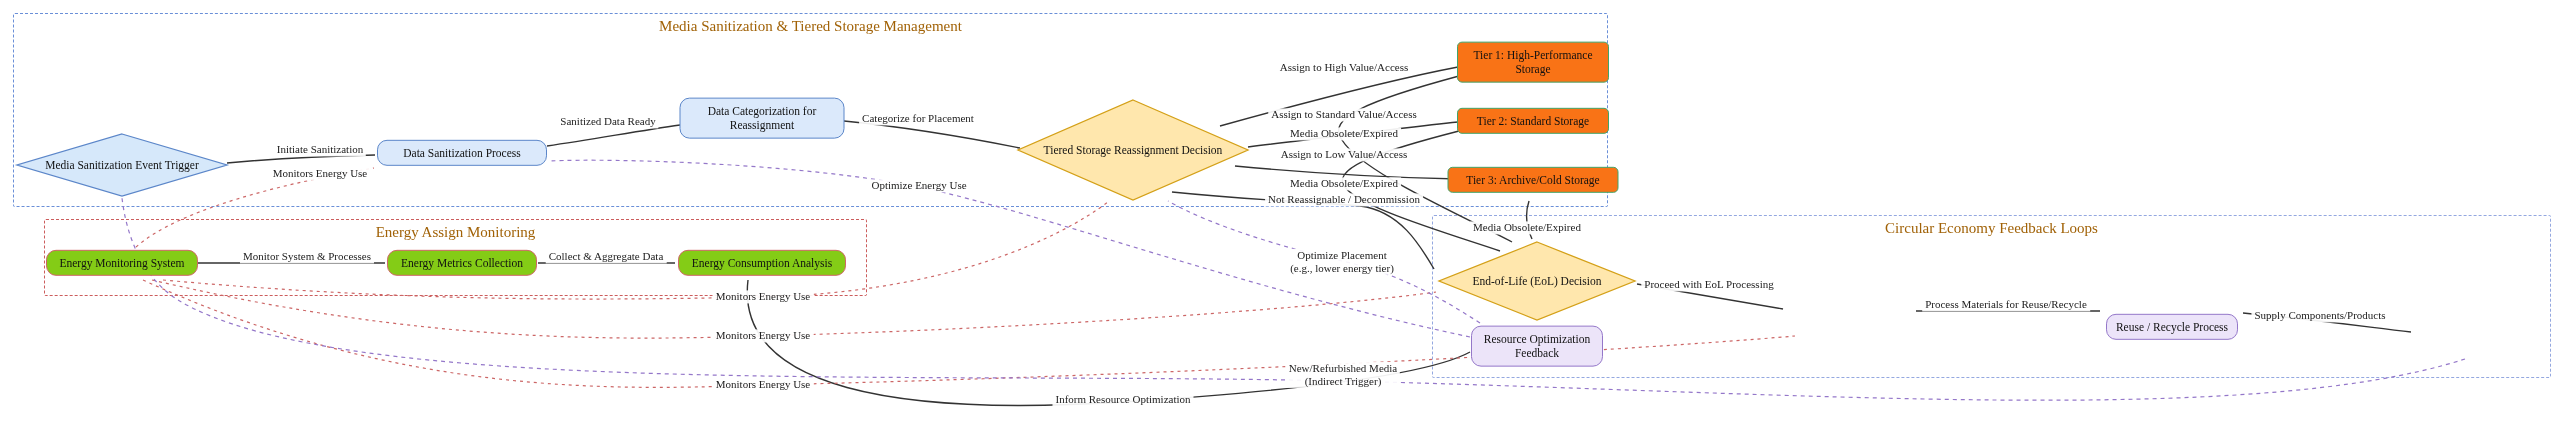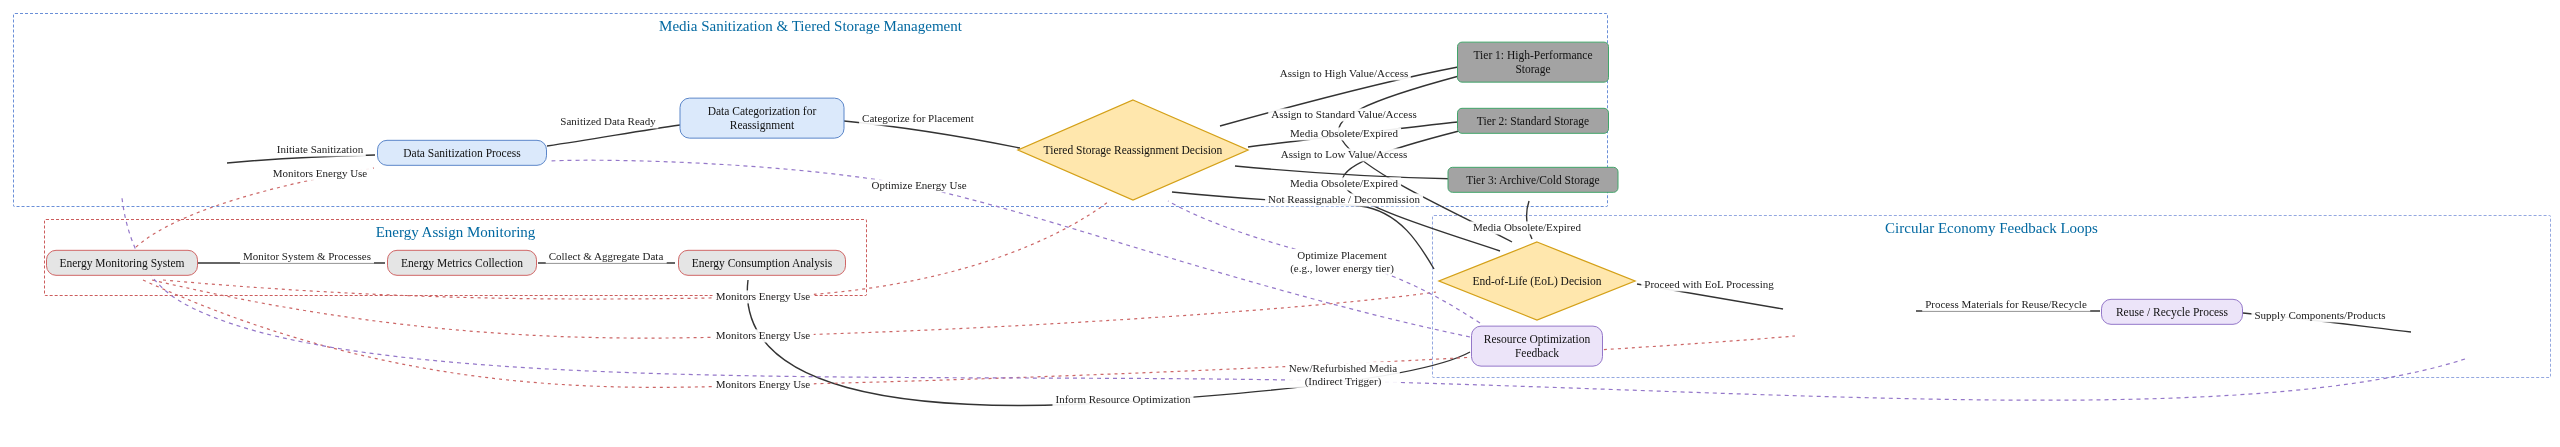--- a/index.html
+++ b/index.html
@@ -5,35 +5,35 @@
   * { box-sizing: border-box; margin: 0; padding: 0; }
   html,body { background: #ffffff; }
   body { font-family: "Liberation Serif", "DejaVu Serif", serif; }
   #canvas { position: relative; width: 2560px; height: 447px; background: #fff; overflow: hidden; }
 
   .cluster { position: absolute; border: 1px dashed; border-radius: 2px; z-index: 0; }
   .cluster-a { border-color: #6a8fd8; }
   .cluster-b { border-color: #cc5c5c; }
   .cluster-c { border-color: #94a8e0; text-decoration: underline; }
   .cluster-title { position: absolute; top: 4px; left: 0; right: 0; text-align: center;
-                   font-size: 15px; color: #0369a1; }
+                   font-size: 15px; color: #a16207; }
 
   #edges { position: absolute; inset: 0; z-index: 1; }
   #edges path { fill: none; }
   .e-black { stroke: #333333; stroke-width: 1.4; }
   .e-red { stroke: #cc6666; stroke-width: 1.2; stroke-dasharray: 3 4; }
   .e-purple { stroke: #9477c9; stroke-width: 1.2; stroke-dasharray: 4 4; }
 
   .node { position: absolute; transform: translate(-50%,-50%); display: flex; align-items: center;
           justify-content: center; text-align: center; font-size: 11.5px; line-height: 1.25;
           color: #111; z-index: 2; }
   .rect { border: 1px solid; border-radius: 10px; padding: 5px 6px; }
   .blue   { background: #dbe9fb; border-color: #5b86c9; }
-  .green  { background: #a3a3a3; border-color: #41a56a; border-radius: 5px; }
-  .redbox { background: #e5e5e5; border-color: #d06666; }
+  .green  { background: #f97316; border-color: #41a56a; border-radius: 5px; }
+  .redbox { background: #84cc16; border-color: #d06666; }
   .purple { background: #ece4f9; border-color: #9477c9; }
 
   .diamond { padding: 0; text-align: center; }
   .diamond svg { position: absolute; inset: 0; width: 100%; height: 100%; overflow: visible; }
   .diamond span { position: relative; z-index: 1; padding: 0 18px; }
   .poly-blue polygon { fill: #d6e8fa; stroke: #5b86c9; stroke-width: 1.3; }
   .poly-gold polygon { fill: #ffe7ad; stroke: #d4a017; stroke-width: 1.3; }
 
   .elabel { position: absolute; transform: translate(-50%,-50%); background: rgba(255,255,255,0.92);
             padding: 0 3px; font-size: 11px; color: #222; text-align: center; white-space: pre-line;
@@ -87,20 +87,26 @@
     <path class="e-red" marker-end="url(#ar)" d="M 136 247 C 180 208, 290 182, 374 168"></path>
     <path class="e-red" marker-end="url(#ar)" d="M 163 280 C 420 303, 610 300, 763 297 C 950 292, 1060 238, 1108 202"></path>
     <path class="e-red" marker-end="url(#ar)" d="M 152 280 C 430 345, 620 340, 763 336 C 1050 328, 1330 307, 1436 292"></path>
     <path class="e-red" marker-end="url(#ar)" d="M 143 280 C 400 398, 620 390, 763 385 C 1160 376, 1610 352, 1795 336"></path>
 
     <path class="e-purple" marker-end="url(#ap)" d="M 1470 337 C 1240 288, 1040 212, 919 187 C 800 163, 610 158, 550 161"></path>
     <path class="e-purple" marker-end="url(#ap)" d="M 1480 323 C 1432 292, 1392 272, 1342 261 C 1282 247, 1212 226, 1168 201"></path>
     <path class="e-purple" marker-end="url(#ap)" d="M 2465 359 C 2250 428, 1800 392, 1343 381 C 900 371, 340 398, 178 300 C 140 276, 126 232, 122 198"></path>
   </svg>
 
+  <div class="node diamond poly-blue" style="left:122px;top:165px;width:210px;height:62px">
+    <svg viewBox="0 0 100 50" preserveAspectRatio="none">
+        <polygon points="50,0 100,25 50,50 0,25" vector-effect="non-scaling-stroke"></polygon>
+      </svg>
+    <span>Media Sanitization Event Trigger</span>
+  </div>
 
   <div class="node rect blue" style="left:462px;top:153px;width:170px">
     <span>Data Sanitization Process</span>
   </div>
 
   <div class="node rect blue" style="left:762px;top:118px;width:165px">
     <span>Data Categorization for Reassignment</span>
   </div>
 
   <div class="node diamond poly-gold" style="left:1133px;top:150px;width:230px;height:100px">
@@ -133,30 +139,30 @@
   <div class="node rect purple" style="left:1537px;top:346px;width:132px">
     <span>Resource Optimization Feedback</span>
   </div>
 
   <div class="node diamond poly-gold" style="left:1537px;top:281px;width:196px;height:78px">
     <svg viewBox="0 0 100 50" preserveAspectRatio="none">
         <polygon points="50,0 100,25 50,50 0,25" vector-effect="non-scaling-stroke"></polygon>
       </svg>
     <span>End-of-Life (EoL) Decision</span>
   </div>
-  <div class="node rect purple" style="left:2172px;top:312px;width:142px">
+  <div class="node rect purple" style="left:2172px;top:327px;width:132px">
     <span>Reuse / Recycle Process</span>
   </div>
 
   <div class="elabel" style="left:320px;top:150px">Initiate Sanitization</div>
   <div class="elabel" style="left:320px;top:174px">Monitors Energy Use</div>
   <div class="elabel" style="left:608px;top:122px">Sanitized Data Ready</div>
   <div class="elabel" style="left:918px;top:119px">Categorize for Placement</div>
   <div class="elabel" style="left:919px;top:186px">Optimize Energy Use</div>
-  <div class="elabel" style="left:1344px;top:74px">Assign to High Value/Access</div>
+  <div class="elabel" style="left:1344px;top:68px">Assign to High Value/Access</div>
   <div class="elabel" style="left:1344px;top:115px">Assign to Standard Value/Access</div>
   <div class="elabel" style="left:1344px;top:134px">Media Obsolete/Expired</div>
   <div class="elabel" style="left:1344px;top:155px">Assign to Low Value/Access</div>
   <div class="elabel" style="left:1344px;top:184px">Media Obsolete/Expired</div>
   <div class="elabel" style="left:1344px;top:200px">Not Reassignable / Decommission</div>
   <div class="elabel" style="left:1527px;top:228px">Media Obsolete/Expired</div>
   <div class="elabel" style="left:1342px;top:262px">Optimize Placement
 (e.g., lower energy tier)</div>
   <div class="elabel" style="left:1709px;top:285px">Proceed with EoL Processing</div>
   <div class="elabel" style="left:2006px;top:305px">Process Materials for Reuse/Recycle</div>

